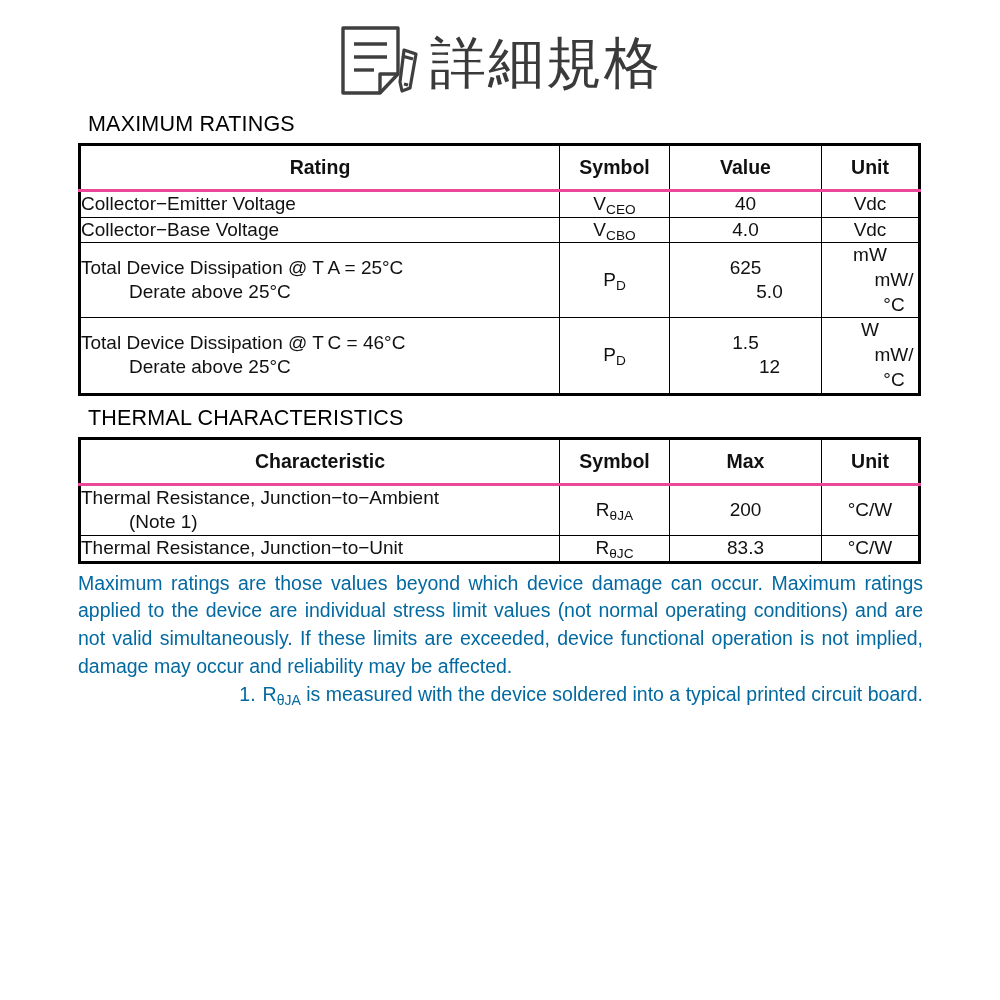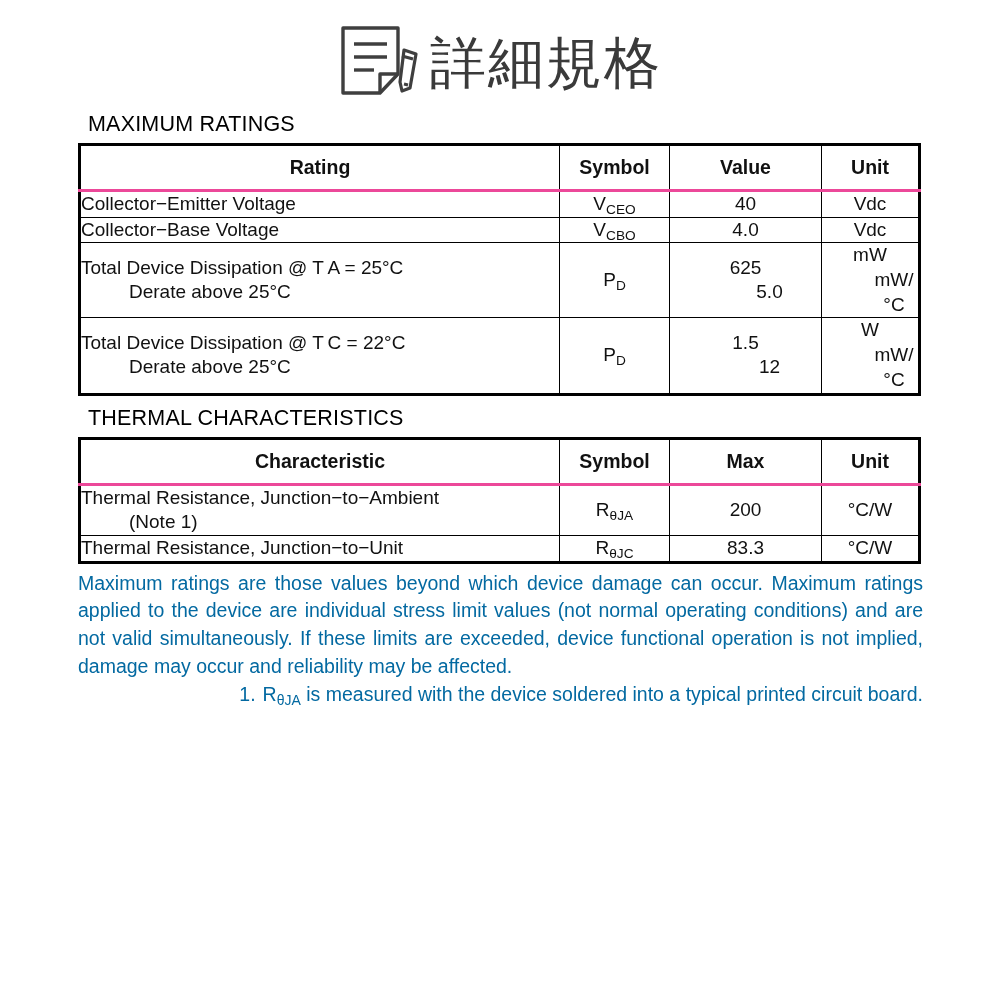--- a/index.html
+++ b/index.html
@@ -189,21 +189,21 @@
           <span class="line2">5.0</span>
         </td>
         <td class="cell-center">
           <span>mW</span>
           <span class="line2">mW/°C</span>
         </td>
       </tr>
 
       <tr>
         <td class="cell-desc">
-          <span>Total Device Dissipation @ T C = 22°C</span>
+          <span>Total Device Dissipation @ T C = 46°C</span>
           <span class="line2">Derate above 25°C</span>
         </td>
         <td class="cell-center">
           <span class="sym"><span>P</span><sub>D</sub></span>
         </td>
         <td class="cell-center">
           <span>1.5</span>
           <span class="line2">12</span>
         </td>
         <td class="cell-center">

